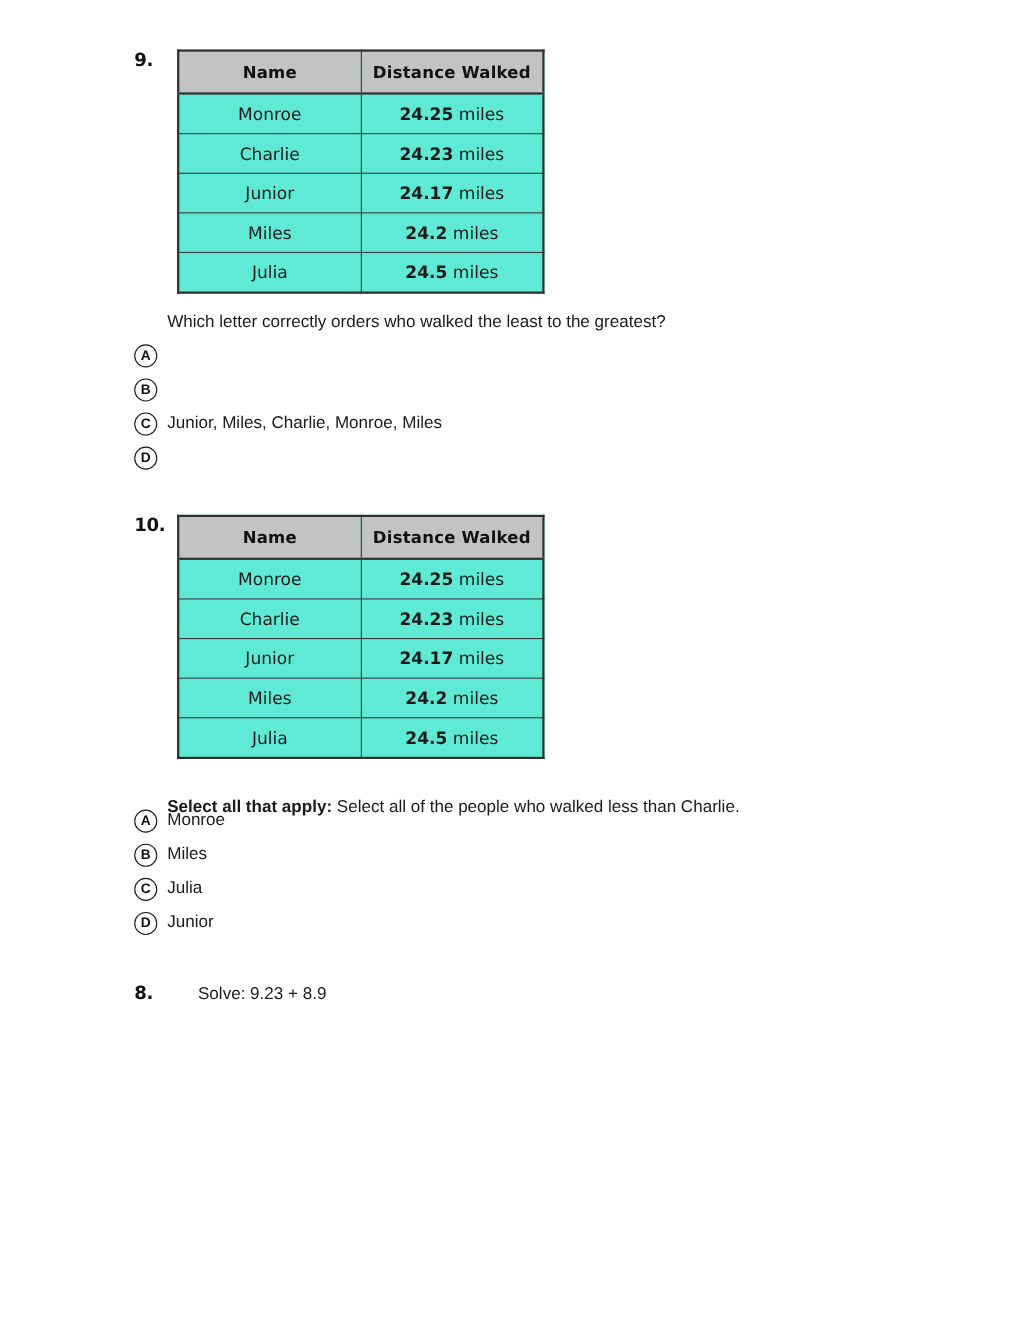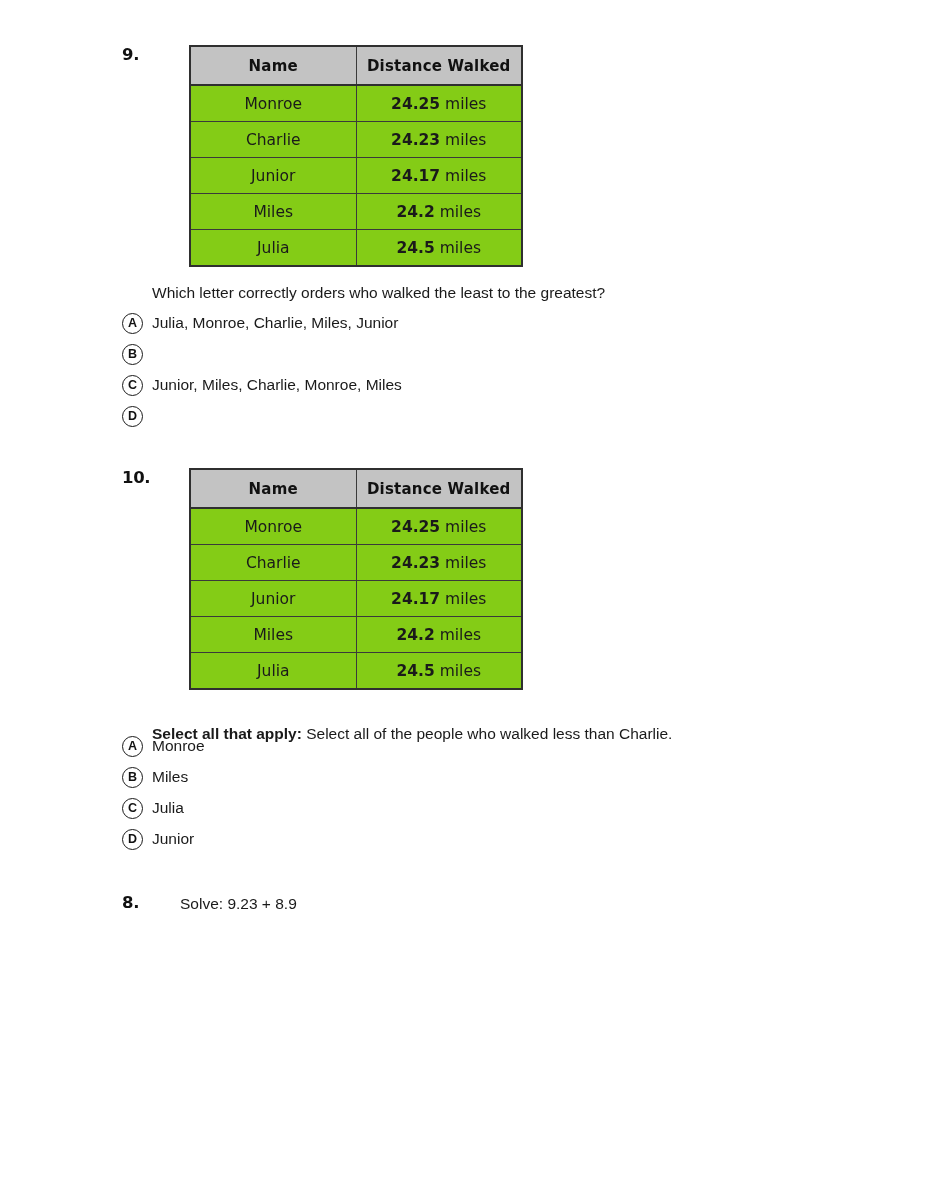--- a/index.html
+++ b/index.html
@@ -43,23 +43,22 @@
   }
 
   
   .data-table {
     position: absolute;
     left: 161px;
     top: 0;
     width: 332px;
     border-collapse: collapse;
     border: 2px solid #2f2f2f;
-    background: #84cc16;
+    background: #5eead4;
     table-layout: fixed;
-    margin-left: 28px;
   }
   .data-table th,
   .data-table td {
     border: 1px solid #3a3a3a;
     text-align: center;
     vertical-align: middle;
     padding: 0;
     height: 35px;
     font-size: 15.5px;
   }
@@ -185,21 +184,20 @@
           <td class="cell-name">Julia</td>
           <td class="cell-value"><span class="num">24.5</span> <span class="unit">miles</span></td>
         </tr>
       </tbody>
     </table>
 
     <div class="prompt" style="top:238px;text-align:right;"><span>Which letter correctly orders who walked the least to the greatest?</span></div>
 
     <div class="choice" style="top:266px;">
       <span class="choice-bubble">A</span>
-      <span class="choice-text">Julia, Monroe, Charlie, Miles, Junior</span>
     </div>
     <div class="choice" style="top:297px;">
       <span class="choice-bubble">B</span>
     </div>
     <div class="choice" style="top:328px;">
       <span class="choice-bubble">C</span>
       <span class="choice-text">Junior, Miles, Charlie, Monroe, Miles</span>
     </div>
     <div class="choice" style="top:359px;">
       <span class="choice-bubble">D</span>

